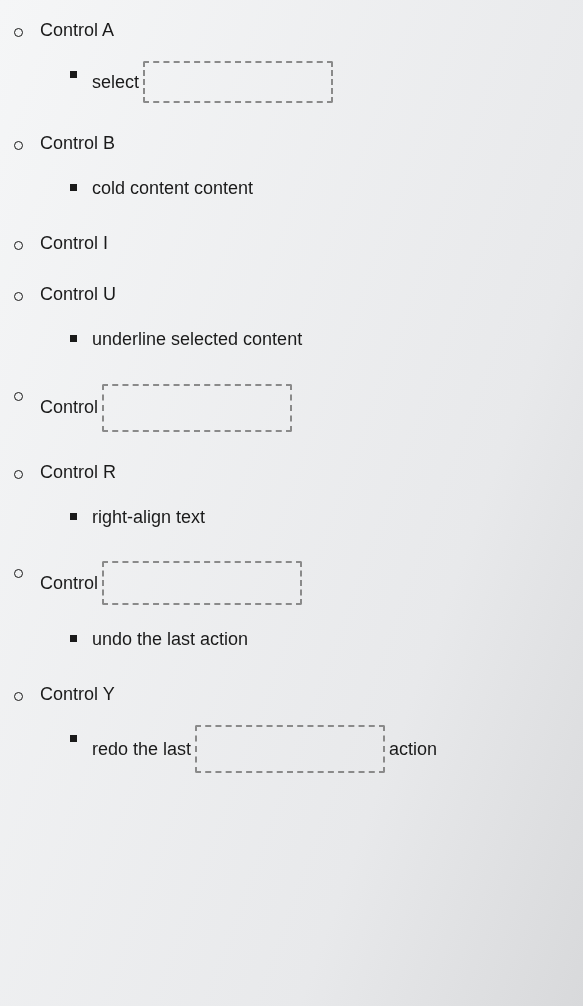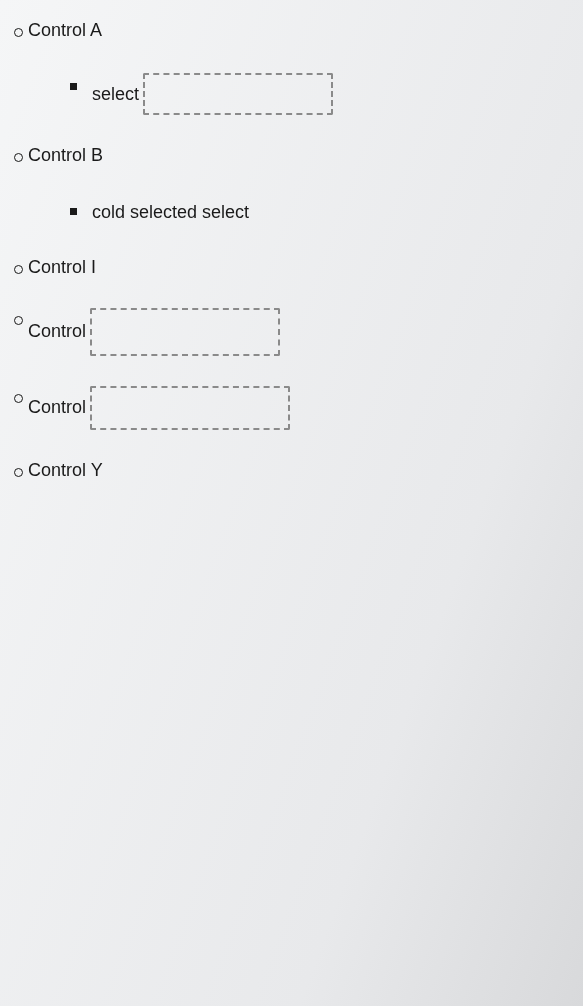--- a/index.html
+++ b/index.html
@@ -15,37 +15,37 @@
       font-size: 18px;
       color: #1a1a1a;
     }
     ul.outer {
       list-style: none;
       margin: 0;
       padding: 20px 0 20px 0;
     }
     ul.outer > li {
       position: relative;
-      padding-left: 28px;
+      padding-left: 40px;
       margin-bottom: 30px;
     }
     ul.outer > li::before {
       content: "";
       position: absolute;
       left: 14px;
       top: 8px;
       width: 7px;
       height: 7px;
       border: 1.5px solid #1a1a1a;
       border-radius: 50%;
       background: transparent;
     }
     ul.inner {
       list-style: none;
-      margin: 12px;
+      margin: 0;
       padding: 20px 0 0 30px;
     }
     ul.inner > li {
       position: relative;
       padding-left: 22px;
       line-height: 1.6;
     }
     ul.inner > li::before {
       content: "";
       position: absolute;
@@ -89,43 +89,73 @@
           <span class="blank w1"></span>
         </span>
       </li>
     </ul>
   </li>
 
   <li>
     <span class="outer-label">Control B</span>
     <ul class="inner">
       <li>
-        <span>cold selected select</span>
+        <span>cold content content</span>
       </li>
     </ul>
   </li>
 
   <li>
     <span class="outer-label">Control I</span>
   </li>
 
+  <li>
+    <span class="outer-label">Control U</span>
+    <ul class="inner">
+      <li>
+        <span>underline selected content</span>
+      </li>
+    </ul>
+  </li>
 
   <li>
     <span class="row">
       <span class="outer-label">Control</span>
       <span class="blank w2"></span>
     </span>
   </li>
 
 
+  <li>
+    <span class="outer-label">Control R</span>
+    <ul class="inner">
+      <li>
+        <span>right-align text</span>
+      </li>
+    </ul>
+  </li>
 
   <li>
     <span class="row">
       <span class="outer-label">Control</span>
       <span class="blank w3"></span>
     </span>
+    <ul class="inner">
+      <li>
+        <span>undo the last action</span>
+      </li>
+    </ul>
   </li>
 
   <li>
     <span class="outer-label">Control Y</span>
+    <ul class="inner">
+      <li>
+        <span class="row">
+          <span>redo the last</span>
+          <span class="blank w4"></span>
+          <span>action</span>
+        </span>
+      </li>
+    </ul>
   </li>
 
 </ul>
 
 </body></html>

